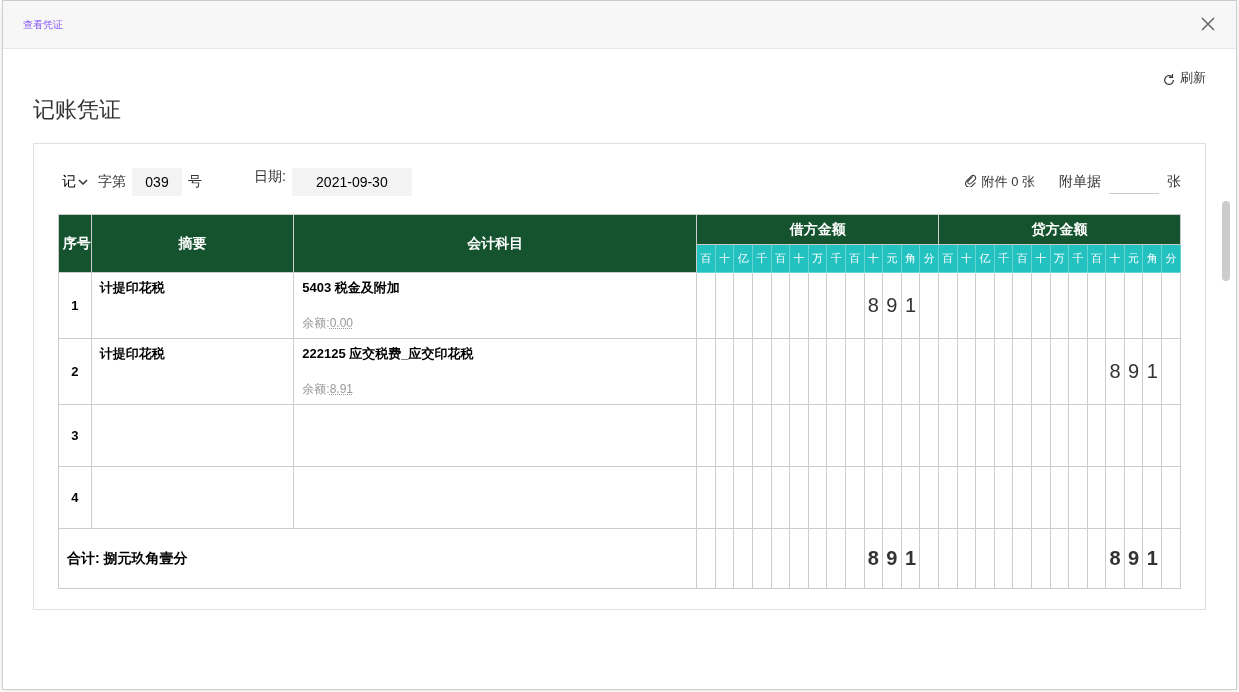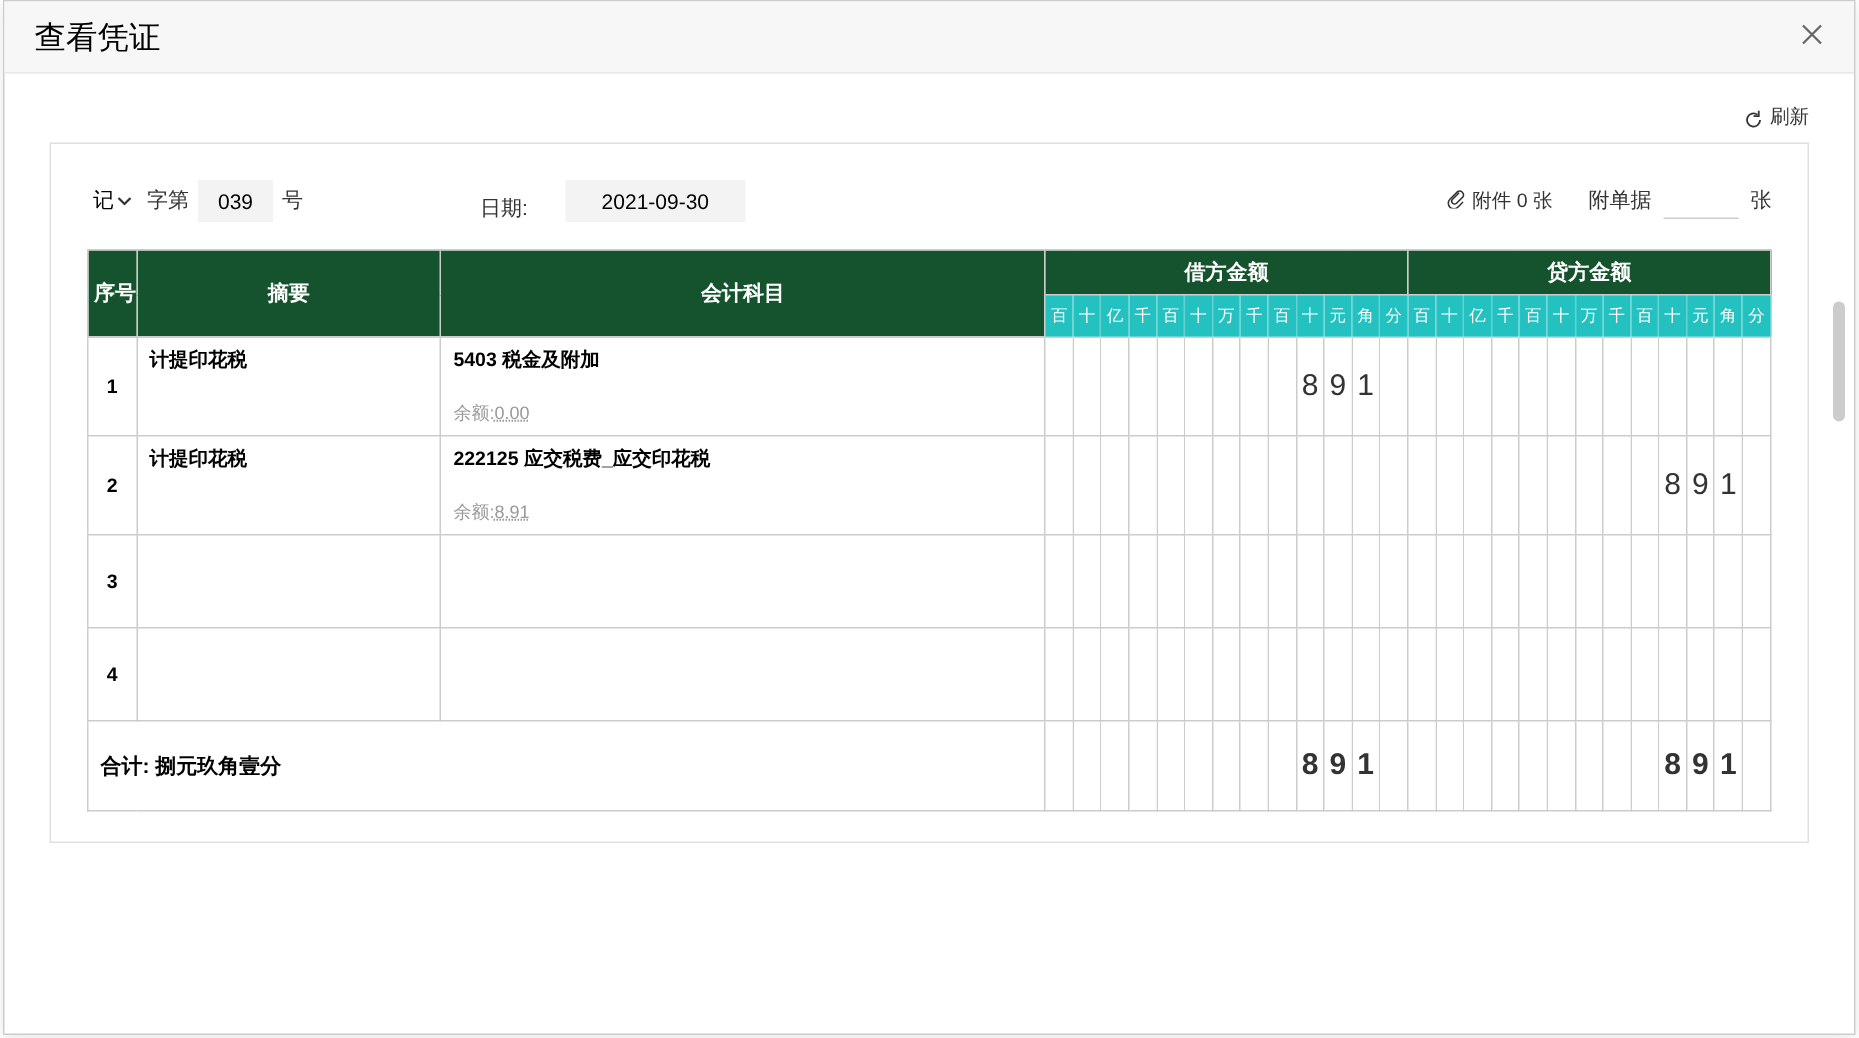--- a/index.html
+++ b/index.html
@@ -1,31 +1,31 @@
 <!DOCTYPE html>
 <html><head>
 <meta charset="utf-8">
 <style>
 * { box-sizing: border-box; margin: 0; padding: 0; }
 body { font-family: "Microsoft YaHei", Arial, sans-serif; background: #fff; width: 1239px; height: 692px; overflow: hidden; }
 .modal { position: absolute; left: 2px; top: 0; width: 1235px; height: 690px; background: #fff; border: 1px solid #ccc; box-shadow: 0 2px 10px rgba(0,0,0,0.1); }
 .modal-header { height: 48px; display: flex; align-items: center; justify-content: space-between; padding: 0 20px; border-bottom: 1px solid #e8e8e8; background: #f7f7f7; }
-.modal-title { font-size: 21px; color: #000000; }
+.modal-title { font-size: 10px; color: #8b5cf6; }
 .close-btn { font-size: 20px; color: #666; cursor: pointer; background: none; border: none; line-height: 1; }
 .modal-body { padding: 20px 30px; }
 .top-bar { display: flex; justify-content: flex-end; align-items: center; margin-bottom: 8px; }
 .refresh-btn { display: flex; align-items: flex-end; gap: 4px; background: none; border: none; cursor: pointer; color: #333; font-size: 13px; }
 .voucher-title { font-size: 22px; color: #333; margin-bottom: 18px; font-weight: 400; }
 .content-card { border: 1px solid #e0e0e0; padding: 24px 24px 20px; position: relative; }
 .form-row { display: flex; align-items: center; margin-bottom: 18px; gap: 8px; }
 .form-left { display: flex; align-items: center; gap: 6px; }
 .type-sel { border: none; background: none; font-size: 14px; cursor: pointer; padding: 2px 4px; display: flex; align-items: center; gap: 2px; }
 .lbl { font-size: 14px; color: #333; }
 .num-input { width: 50px; height: 28px; text-align: center; border: none; background: #f3f3f3; font-size: 14px; }
-.date-group { display: flex; align-items: flex-end; gap: 25px; margin-left: 110px; }
+.date-group { display: flex; align-items: flex-start; gap: 6px; margin-left: 44px; }
 .date-input { width: 120px; height: 28px; border: none; background: #f3f3f3; text-align: center; font-size: 14px; }
 .attach-group { margin-left: auto; display: flex; align-items: center; gap: 24px; }
 .attach-link { display: flex; align-items: flex-start; gap: 4px; color: #333; font-size: 13px; cursor: pointer; }
 .attach-input-group { display: flex; align-items: center; gap: 8px; font-size: 14px; }
 .attach-input { width: 50px; height: 24px; border: none; border-bottom: 1px solid #ccc; text-align: center; font-size: 14px; }
 .voucher-table { width: 100%; border-collapse: collapse; }
 .voucher-table th, .voucher-table td { border: 1px solid #ccc; }
 .thead1 th { background: #14532d; color: #fff; font-weight: bold; font-size: 14px; height: 30px; }
 .thead2 td { background: #24c1c1; color: #fff; font-size: 11px; text-align: center; height: 28px; padding: 0; border-color: rgba(255,255,255,0.3); }
 .col-idx { width: 30px; text-align: right; }
@@ -76,20 +76,21 @@
   <div class="modal-body">
     <div class="top-bar">
       <button class="refresh-btn">
         <svg class="icon-svg" viewBox="0 0 16 16">
             <path d="M13 8a5 5 0 1 1-2-4" fill="none" stroke="#333" stroke-width="1.4"></path>
             <path d="M12 1 L12 5 L8 5" fill="none" stroke="#333" stroke-width="1.4"></path>
           </svg>
         <span>刷新</span>
       </button>
     </div>
+    <div class="voucher-title">记账凭证</div>
     <div class="content-card">
       <div class="form-row">
         <div class="form-left">
           <button class="type-sel">
             <span>记</span>
             <svg viewBox="0 0 10 6" style="width:10px;height:6px">
                 <path d="M1 1 L5 5 L9 1" fill="none" stroke="#333" stroke-width="1.5"></path>
               </svg>
           </button>
           <span class="lbl">字第</span>

